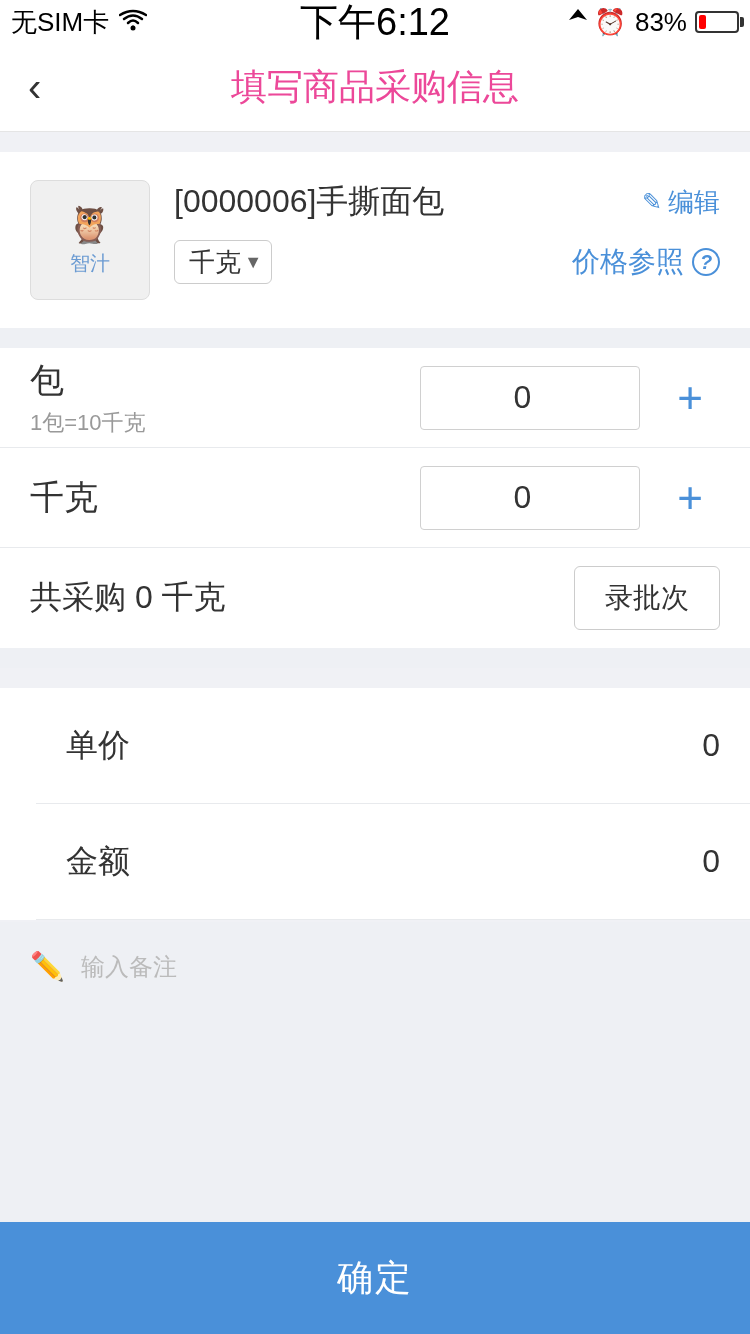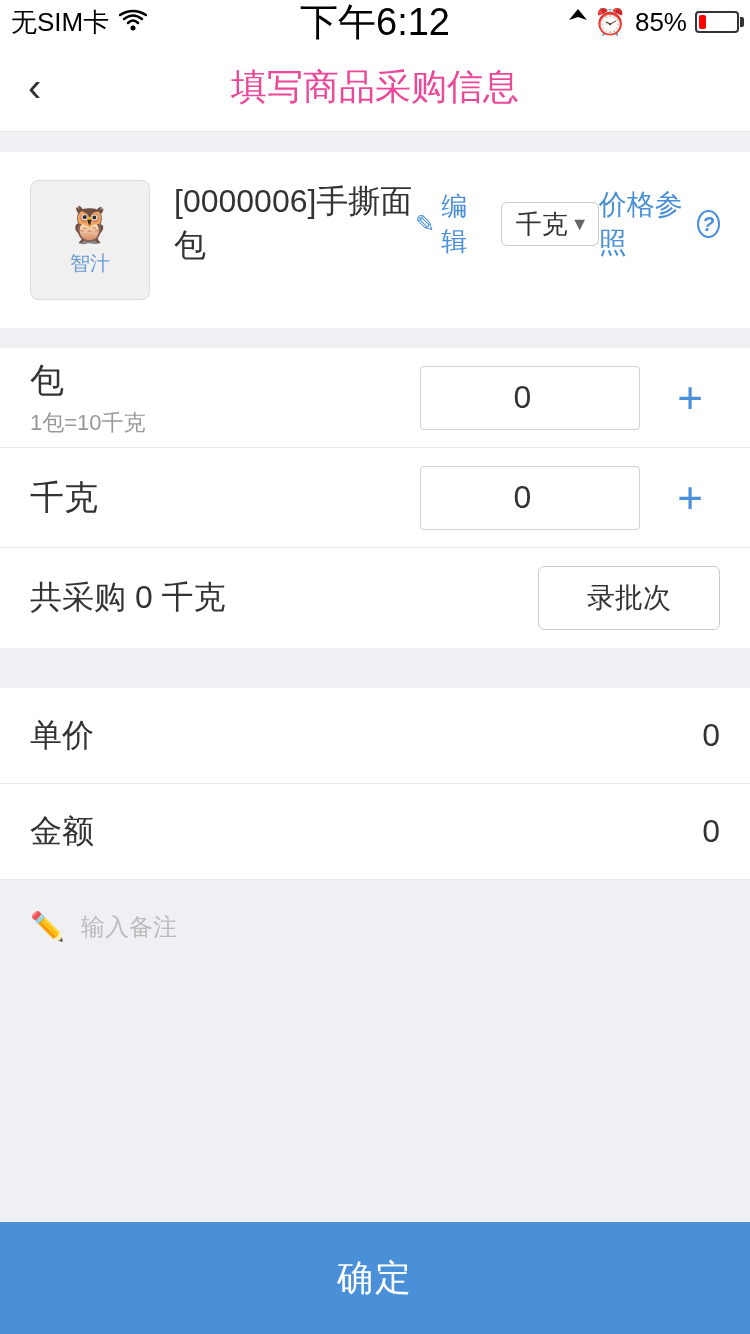--- a/index.html
+++ b/index.html
@@ -128,21 +128,21 @@
       color: #6b9bd2;
       font-weight: bold;
     }
     .owl-text {
       font-size: 20px;
       color: #6b9bd2;
     }
     .product-info {
       flex: 1;
       display: flex;
-      flex-direction: row;
+      flex-direction: column;
       gap: 16px;
     }
     .product-name-row {
       display: flex;
       align-items: center;
       justify-content: space-between;
     }
     .product-name {
       font-size: 32px;
       color: #333;
@@ -286,39 +286,40 @@
       height: 100px;
       background: #fff;
     }
     .summary-text {
       font-size: 32px;
       color: #333;
     }
     .batch-btn {
       border: 1px solid #ccc;
       border-radius: 6px;
-      padding: 12px 48px;
+      padding: 12px 30px;
       font-size: 28px;
       color: #333;
       background: #fff;
       cursor: pointer;
     }
 
     
     .price-section {
       background: #fff;
       margin-top: 20px;
     }
     .price-row {
       display: flex;
       align-items: center;
       justify-content: space-between;
       padding: 0 30px;
-      height: 96px;
+      height: 116px;
       border-bottom: 1px solid #e8eaed;
+      margin-left: 36px;
     }
     .price-row-label {
       font-size: 32px;
       color: #333;
     }
     .price-row-value {
       font-size: 32px;
       color: #333;
     }
 
@@ -380,21 +381,21 @@
     </span>
   </div>
   <div class="status-center">下午6:12</div>
   <div class="status-right">
     <span>
       <svg width="18" height="22" viewBox="0 0 18 22">
         <polygon points="9,0 18,11 9,8 0,11" fill="#000"></polygon>
       </svg>
     </span>
     <span>⏰</span>
-    <span>85%</span>
+    <span>83%</span>
     <span>
       <div class="battery-body">
           <div class="battery-fill"></div>
         </div>
     </span>
   </div>
 </div>
 
 <div class="nav-bar">
   <span class="nav-back">‹</span>

